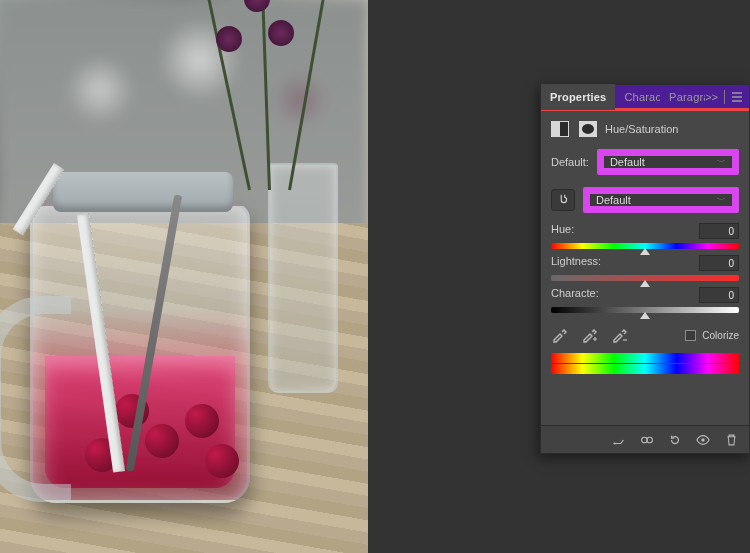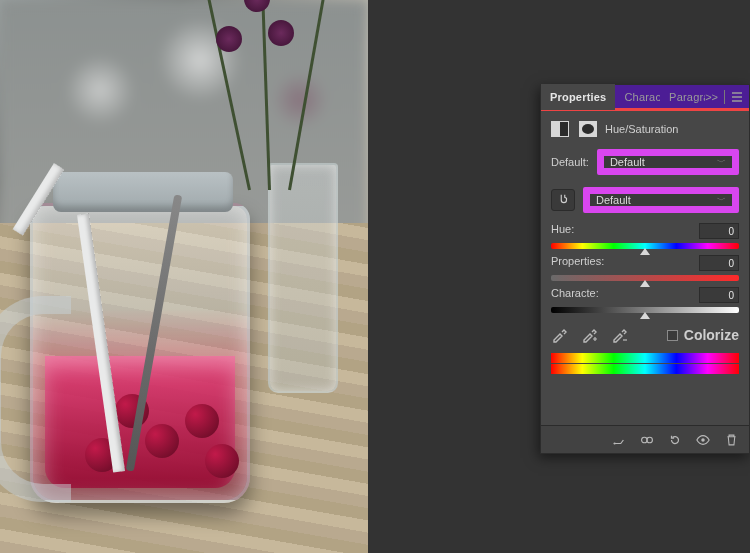--- a/index.html
+++ b/index.html
@@ -128,21 +128,21 @@
   .track.hue { background: linear-gradient(to right, #ff0000,#ffff00,#00ff00,#00ffff,#0000ff,#ff00ff,#ff0000); }
   .track.sat { background: linear-gradient(to right, #6a6a6a,#ff2a2a); }
   .track.light { background: linear-gradient(to right, #000,#fff); }
   .thumb { position:absolute; left:50%; top:5px; transform:translateX(-50%);
     width:0; height:0; border-left:5px solid transparent; border-right:5px solid transparent;
     border-bottom:7px solid #d8d8d8; }
 
   .eyedrops { display:flex; gap:14px; padding: 12px 10px 6px 10px; align-items:center; }
   .eye { width:16px; height:16px; position:relative; opacity:.85; }
   .eye svg { width:16px; height:16px; }
-  .colorize { display:flex; align-items:center; gap:6px; margin-left:auto; font-size:14px;font-weight:bold; }
+  .colorize { display:flex; align-items:center; gap:6px; margin-left:auto; font-size:10px; }
   .checkbox { width:11px; height:11px; border:1px solid #8b8b8b; background:#3a3a3a; }
 
   .double-spectrum { margin:4px 10px 0 10px; }
   .spec { height:10px; background: linear-gradient(to right,#ff0000,#ffff00,#00ff00,#00ffff,#0000ff,#ff00ff,#ff0000); }
   .spec + .spec { margin-top:1px; }
 
   .panel-footer { margin-top:auto; height:28px; background:#424242; border-top:1px solid #2b2b2b;
     display:flex; align-items:center; justify-content:flex-end; gap:12px; padding:0 10px; color:#b8b8b8; font-size:13px; }
   .panel-footer .ico { width:16px; height:16px; display:flex; align-items:center; justify-content:center; }
   .sep { width:1px; height:14px; background:#7a7a7a; margin:0 1px; }
@@ -225,21 +225,21 @@
       <span class="label">Hue:</span>
       <div class="numbox">0</div>
     </div>
     <div class="track hue">
         <div class="thumb"></div>
       </div>
   </div>
 
   <div class="slider-block">
     <div class="slider-head">
-      <span class="label">Properties:</span>
+      <span class="label">Lightness:</span>
       <div class="numbox">0</div>
     </div>
     <div class="track sat">
         <div class="thumb"></div>
       </div>
   </div>
 
   <div class="slider-block">
     <div class="slider-head">
       <span class="label">Characte:</span>

